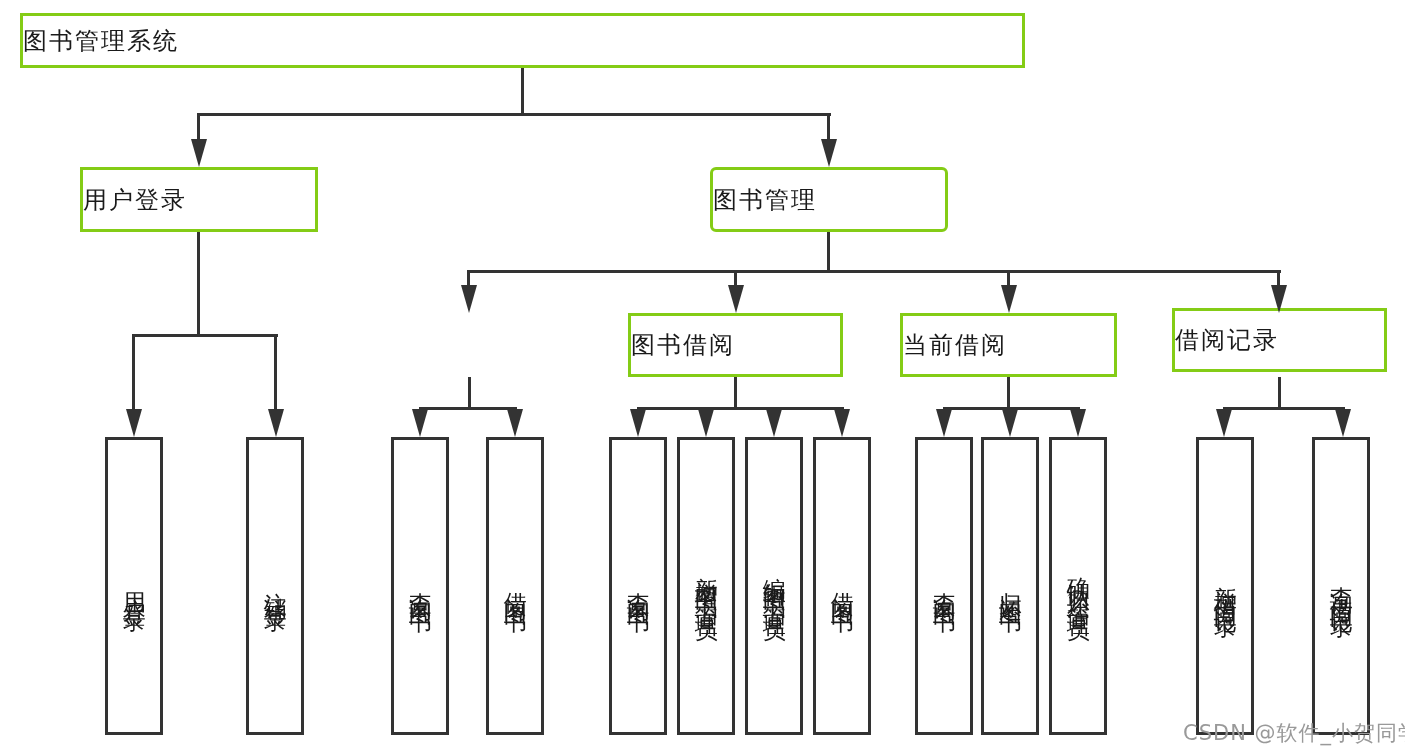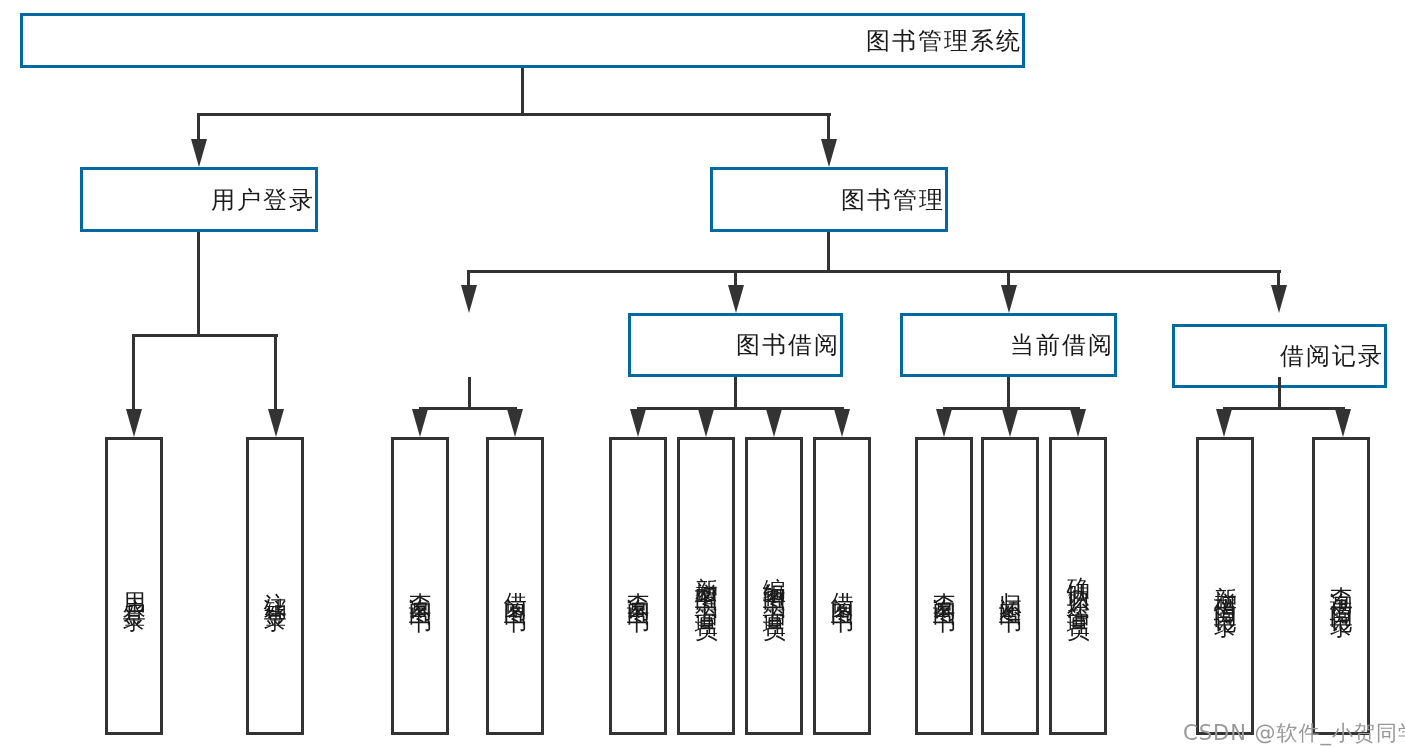--- a/index.html
+++ b/index.html
@@ -1,22 +1,22 @@
 <!DOCTYPE html>
 <html><head>
 <meta charset="utf-8">
 <style>
   html,body{margin:0;padding:0;background:#fff;}
   #canvas{
     position:relative;width:1405px;height:747px;background:#ffffff;
     font-family:"DejaVu Sans","Liberation Sans",sans-serif;overflow:hidden;
   }
   .hbox{
-    position:absolute;box-sizing:border-box;border:3px solid #0369a1;background:#fff;
-    display:flex;align-items:center;justify-content:flex-end;
+    position:absolute;box-sizing:border-box;border:3px solid #84cc16;background:#fff;
+    display:flex;align-items:center;justify-content:flex-start;
     font-size:24px;letter-spacing:2px;color:#1a1a1a;
   }
   .vbox{
     position:absolute;box-sizing:border-box;border:3px solid #333;background:#fff;
     top:437px;width:58px;height:298px;
     display:flex;align-items:center;justify-content:center;
   }
   .vbox .vtxt{
     writing-mode:vertical-rl;text-orientation:mixed;
     font-size:23px;letter-spacing:6px;color:#1a1a1a;line-height:1.1;
@@ -34,31 +34,31 @@
 
 <div id="canvas">
 
   <div class="hbox" style="left:20px;top:13px;width:1005px;height:55px;">
     <span>图书管理系统</span>
   </div>
 
   <div class="hbox" style="left:80px;top:167px;width:238px;height:65px;">
     <span>用户登录</span>
   </div>
-  <div class="hbox" style="left:710px;top:167px;width:238px;height:65px;">
+  <div class="hbox" style="left:710px;top:167px;width:238px;height:65px;border-radius:6px;">
     <span>图书管理</span>
   </div>
 
   <div class="hbox" style="left:628px;top:313px;width:215px;height:64px;">
     <span>图书借阅</span>
   </div>
   <div class="hbox" style="left:900px;top:313px;width:217px;height:64px;">
     <span>当前借阅</span>
   </div>
-  <div class="hbox" style="left:1172px;top:324px;width:215px;height:64px;padding-left:8px;">
+  <div class="hbox" style="left:1172px;top:308px;width:215px;height:64px;">
     <span>借阅记录</span>
   </div>
 
   <div class="vbox" style="left:105px;">
       <span class="vtxt">用户登录</span>
     </div>
   <div class="vbox" style="left:246px;">
       <span class="vtxt">注销登录</span>
     </div>
   <div class="vbox" style="left:391px;">

